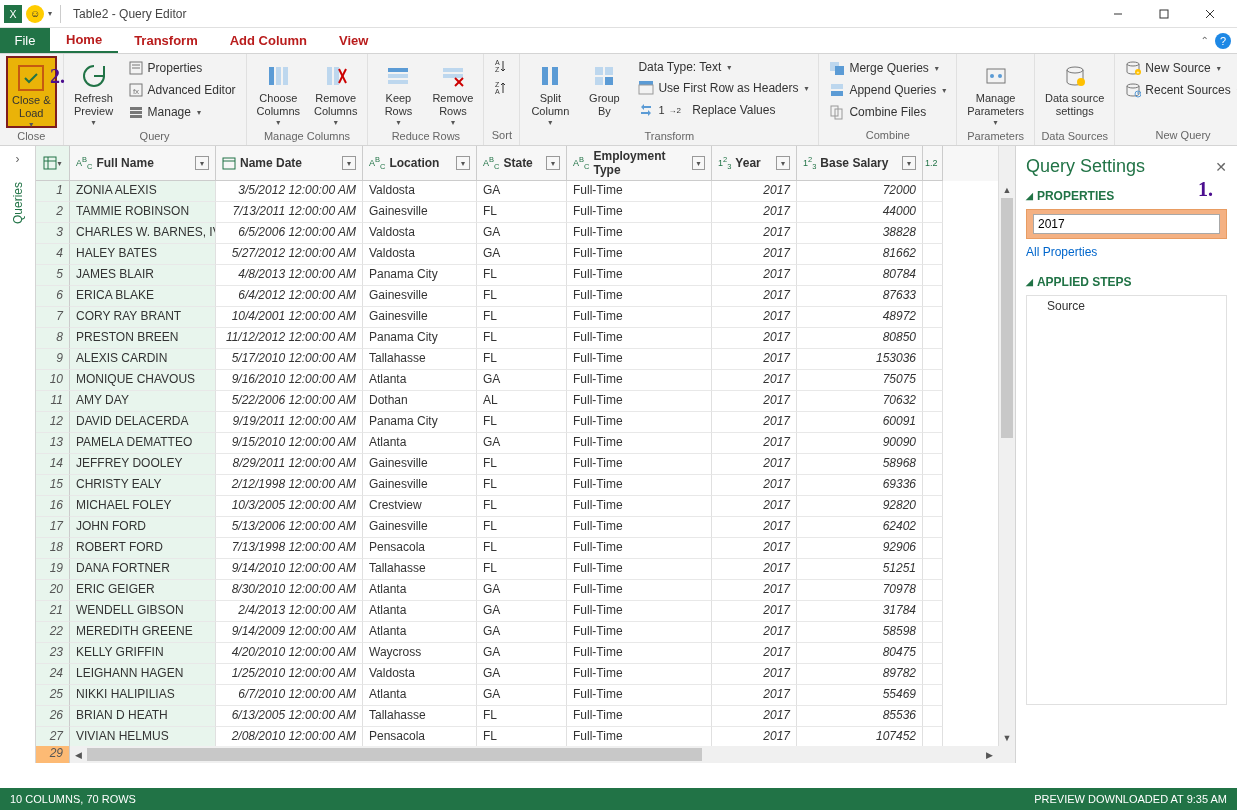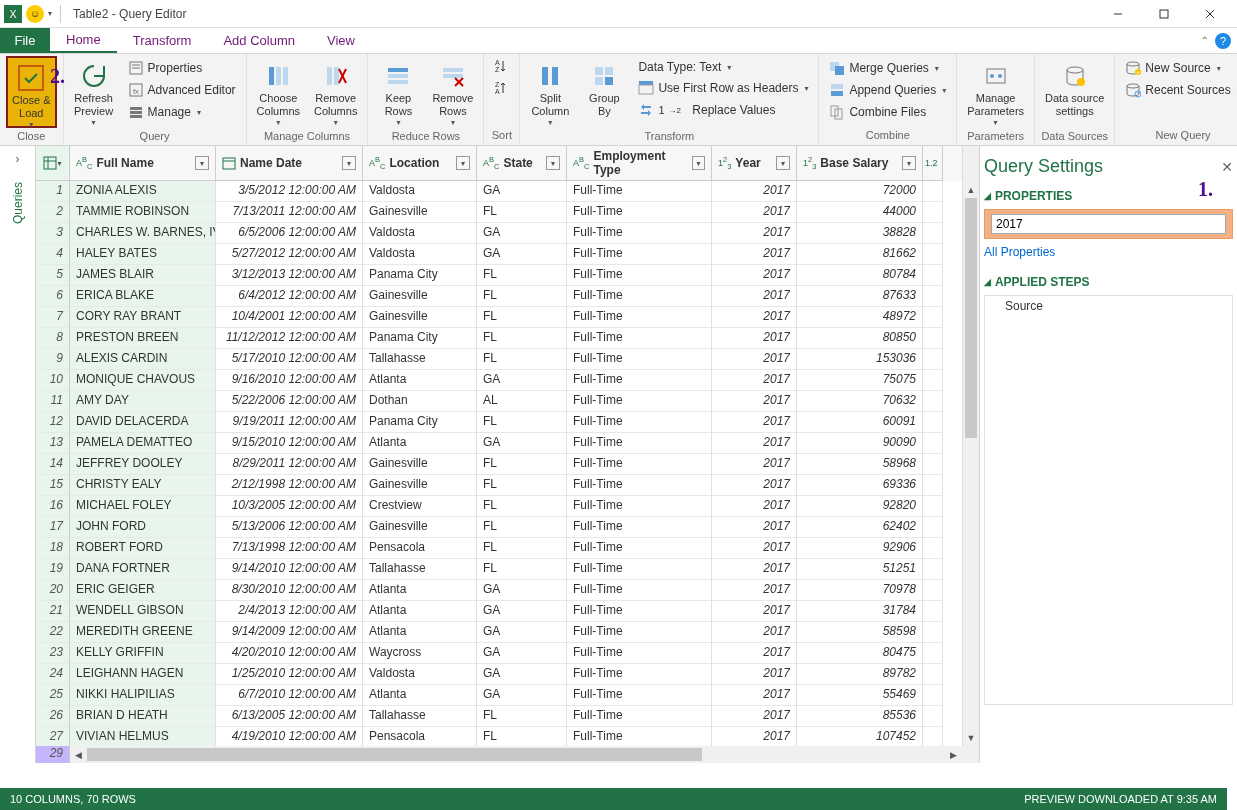--- a/index.html
+++ b/index.html
@@ -26,21 +26,21 @@
 .titlebar .excel-icon { width: 18px; height: 18px; }
 .titlebar .smiley { width:18px; height:18px; background:#fc0; border-radius:50%; display:flex; align-items:center; justify-content:center; font-size:10px;}
 .titlebar .divider { width:1px; height:18px; background:#ccc; margin:0 4px;}
 .titlebar-title { margin-left:8px; font-size:12px; color:#444;}
 .titlebar .winbtns { margin-left:auto; display:flex; gap:0;}
 .titlebar .winbtn { width:46px; height:28px; display:flex; align-items:center; justify-content:center; color:#333;}
 .titlebar .winbtn svg { width:10px; height:10px; }
 
 .menutabs { display:flex; height:26px; border-bottom:1px solid #d4d4d4;}
 .menutabs .file-tab { background:#217346; color:#fff; width:50px; display:flex; align-items:center; justify-content:center; font-size:13px;}
-.menutabs .tab { padding:0 16px; display:flex; align-items:center; font-size:13px; color:#701a75;}
+.menutabs .tab { padding:0 16px; display:flex; align-items:center; font-size:13px; color:#b91c1c;font-weight:bold;}
 .menutabs .tab.active { border-bottom:2px solid #217346; background:#fff;}
 .menutabs .help-side { margin-left:auto; display:flex; align-items:center; padding-right:6px; gap:6px;}
 .menutabs .help-icon { width:16px; height:16px; border-radius:50%; background:#1e88e5; color:#fff; font-size:11px; display:flex; align-items:center; justify-content:center;}
 
 .ribbon { display:flex; height:92px; border-bottom:1px solid #d4d4d4; background:#f3f3f3;}
 .ribbon-group { display:flex; flex-direction:column; border-right:1px solid #e0e0e0; padding:2px 6px;}
 .ribbon-group-content { display:flex; flex:1; gap:6px; align-items:flex-start;}
 .ribbon-group-label { font-size:11px; color:#666; text-align:center; height:16px; line-height:16px;}
 .big-btn { display:flex; flex-direction:column; align-items:center; justify-content:flex-start; padding:4px 4px 0; min-width:48px; height:72px;}
 .big-btn.highlighted { background:#eab308; border:2px solid #7f1d1d;}
@@ -49,21 +49,21 @@
 .small-btn-col { display:flex; flex-direction:column; gap:2px; padding-top:2px;}
 .small-btn { display:flex; align-items:center; gap:4px; padding:2px 4px; font-size:12px; color:#333; white-space:nowrap;}
 .dropdown-arrow { font-size:8px; color:#555; margin-left:2px;}
 .annotation { position:absolute; font-family:Georgia,serif; font-weight:bold; color:#4b0e8f; font-size:20px;}
 
 .main-area { display:flex; height:617px; }
 .queries-pane { width:36px; border-right:1px solid #d4d4d4; display:flex; align-items:flex-start; justify-content:center; padding-top:6px; position:relative;}
 .queries-pane .chevron { font-size:12px; color:#666;}
 .queries-pane .vert-label { position:absolute; top:50px; left:50%; transform:translateX(-50%) rotate(-90deg); transform-origin:center; font-size:12px; color:#217346;}
 .grid-area { flex:1; display:flex; flex-direction:column; overflow:hidden;}
-.settings-pane { width:258px; border-left:1px solid #d4d4d4; padding:10px 4px; position:relative;}
+.settings-pane { width:222px; border-left:1px solid #d4d4d4; padding:10px 10px; position:relative;}
 
 .tbl-header { display:flex; background:#f7f7f7;}
 .tbl-header .col { border-right:1px solid #ccc; border-bottom:1px solid #ccc; padding:3px 6px; display:flex; align-items:center; gap:4px; font-size:12px; color:#333; position:relative;}
 .tbl-header .col .type-icon { font-size:9px; color:#217346;}
 .tbl-header .col .filter { margin-left:auto; width:14px; height:14px; border:1px solid #999; display:flex; align-items:center; justify-content:center; font-size:8px; color:#555;}
 .rownum-hdr { width:34px; background:#e8f5ed; border-right:1px solid #ccc; border-bottom:1px solid #ccc; display:flex; align-items:center; justify-content:center;}
 .tbl-body { flex:1; overflow:hidden; position:relative;}
 .tbl-row { display:flex; height:21px;}
 .tbl-row .rownum { width:34px; background:#e8f5ed; border-right:1px solid #ccc; border-bottom:1px solid #e8e8e8; text-align:right; padding:2px 6px; font-size:12px; color:#555; font-style:italic;}
 .tbl-row .cell { border-right:1px solid #e0e0e0; border-bottom:1px solid #e8e8e8; padding:2px 6px; font-size:12px; color:#333; overflow:hidden; white-space:nowrap;}
@@ -74,39 +74,39 @@
 .w-fullname { width:146px; } .w-hiredate { width:147px; } .w-location { width:114px; }
 .w-state { width:90px; } .w-emp { width:145px; } .w-year { width:85px; }
 .w-salary { width:126px; } .w-last { width:20px; }
 
 .vscroll { width:17px; background:#f0f0f0; display:flex; flex-direction:column; border-left:1px solid #ddd;}
 .vscroll .arrow { height:17px; display:flex; align-items:center; justify-content:center; font-size:9px; color:#555;}
 .vscroll .track { flex:1; position:relative;}
 .vscroll .thumb { position:absolute; top:0; left:2px; right:2px; height:240px; background:#c8c8c8;}
 
 .hscroll { display:flex; height:17px;}
-.hscroll .rownum-spacer { width:34px; background:#c4b5fd; border-right:1px solid #ccc; text-align:right; padding:0 6px; font-size:12px; color:#555; font-style:italic;}
+.hscroll .rownum-spacer { width:34px; background:#fdba74; border-right:1px solid #ccc; text-align:right; padding:0 6px; font-size:12px; color:#555; font-style:italic;}
 .hscroll-track { flex:1; background:#f0f0f0; display:flex; align-items:center; position:relative;}
 .hscroll-track .harrow { width:17px; text-align:center; font-size:9px; color:#555;}
 .hscroll-track .hthumb { position:absolute; left:17px; height:13px; top:2px; width:615px; background:#c8c8c8;}
 
 .settings-title { font-size:18px; font-weight:300; color:#217346; margin-bottom:12px; display:flex; align-items:center;}
 .settings-close { margin-left:auto; font-size:14px; color:#666;}
 .sect-header { display:flex; align-items:center; gap:4px; font-size:12px; font-weight:bold; color:#217346; margin-bottom:6px;}
 .sect-header .tri { font-size:9px;}
 .name-box { background:#f4b183; border:1px solid #e89c62; padding:4px 6px;}
 .name-box label { font-size:12px; color:#333; background:#f4b183; display:block; padding:2px 4px;}
 .name-input { width:100%; padding:2px 4px; border:1px solid #a8a8a8; font-size:12px; background:#fff;}
 .all-props { color:#0066cc; font-size:12px; margin-top:6px; display:block;}
 .steps-list { border:1px solid #e0e0e0; margin-top:6px;}
 .step-item { padding:3px 8px 3px 20px; font-size:12px; color:#333;}
 .step-item.selected { background:#d8ece1; position:relative;}
 .step-item.selected::before { content:"✕"; position:absolute; left:4px; font-size:10px; color:#666;}
 
-.statusbar { position:absolute; bottom:0; left:0; right:10px; height:22px; background:#217346; color:#fff; display:flex; align-items:center; padding:0 10px; font-size:11px;}
+.statusbar { position:absolute; bottom:0; left:0; right:0; height:22px; background:#217346; color:#fff; display:flex; align-items:center; padding:0 10px; font-size:11px;}
 .statusbar .sb-right { margin-left:auto;}
 
 .svg16 { width:16px; height:16px; }
 .svg24 { width:24px; height:24px; }
 .svg32 { width:32px; height:32px; }
 </style>
 </head>
 <body>
 
 <div class="titlebar">
@@ -543,21 +543,21 @@
             <div class="cell w-location">Valdosta</div>
             <div class="cell w-state">GA</div>
             <div class="cell w-emp">Full-Time</div>
             <div class="cell num w-year">2017</div>
             <div class="cell num w-salary">81662</div>
             <div class="cell w-last"></div>
           </div>
           <div class="tbl-row">
             <div class="rownum">5</div>
             <div class="cell name-col w-fullname">JAMES BLAIR</div>
-            <div class="cell num w-hiredate">3/12/2013 12:00:00 AM</div>
+            <div class="cell num w-hiredate">4/8/2013 12:00:00 AM</div>
             <div class="cell w-location">Panama City</div>
             <div class="cell w-state">FL</div>
             <div class="cell w-emp">Full-Time</div>
             <div class="cell num w-year">2017</div>
             <div class="cell num w-salary">80784</div>
             <div class="cell w-last"></div>
           </div>
           <div class="tbl-row">
             <div class="rownum">6</div>
             <div class="cell name-col w-fullname">ERICA BLAKE</div>
@@ -785,21 +785,21 @@
             <div class="cell w-location">Tallahasse</div>
             <div class="cell w-state">FL</div>
             <div class="cell w-emp">Full-Time</div>
             <div class="cell num w-year">2017</div>
             <div class="cell num w-salary">85536</div>
             <div class="cell w-last"></div>
           </div>
           <div class="tbl-row">
             <div class="rownum">27</div>
             <div class="cell name-col w-fullname">VIVIAN HELMUS</div>
-            <div class="cell num w-hiredate">4/19/2010 12:00:00 AM</div>
+            <div class="cell num w-hiredate">2/08/2010 12:00:00 AM</div>
             <div class="cell w-location">Pensacola</div>
             <div class="cell w-state">FL</div>
             <div class="cell w-emp">Full-Time</div>
             <div class="cell num w-year">2017</div>
             <div class="cell num w-salary">107452</div>
             <div class="cell w-last"></div>
           </div>
         </div>
       <div class="vscroll">
         <div class="arrow">▲</div>

